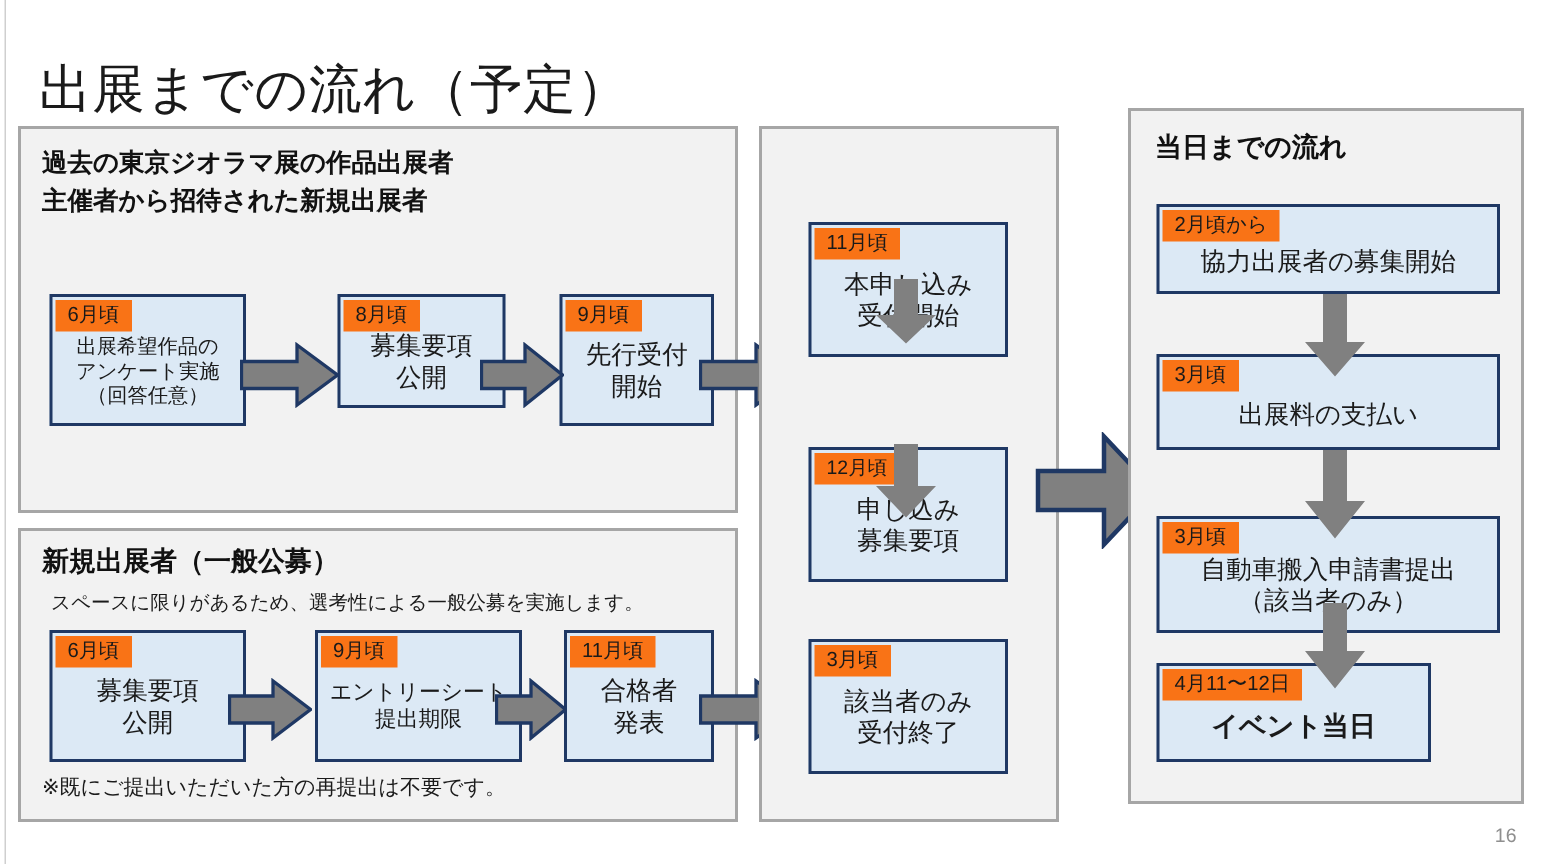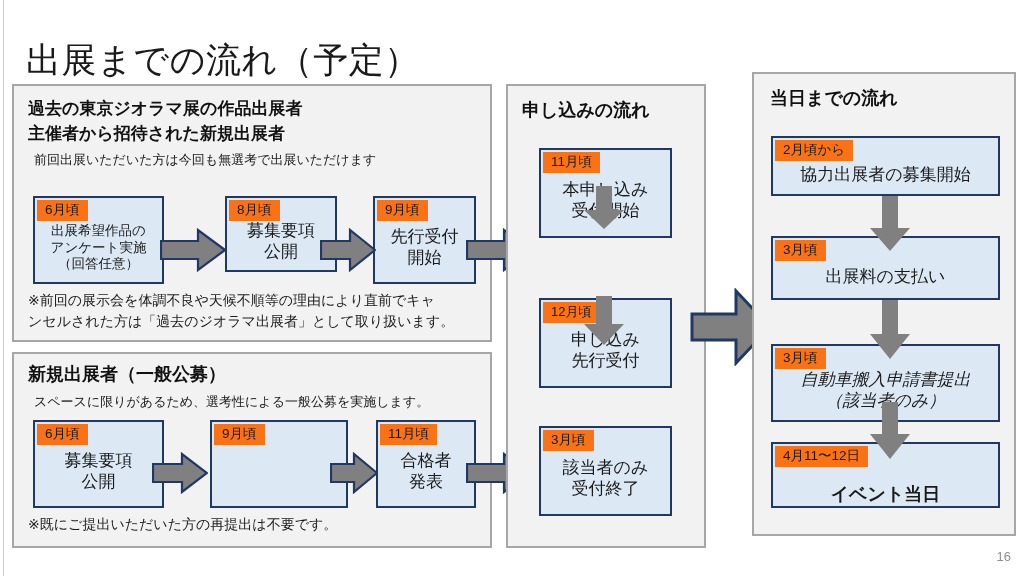--- a/index.html
+++ b/index.html
@@ -70,43 +70,40 @@
 
 <div id="slide">
 
   <div class="edge-rule"></div>
 
   <div class="slide-title">出展までの流れ（予定）</div>
 
   <div class="panel" style="left:12px; top:84px; width:480px; height:258px;">
     <div class="panel-title" style="left:14px; top:10px; font-size:17px; line-height:25px;">過去の東京ジオラマ展の作品出展者
 主催者から招待された新規出展者</div>
-    <div class="panel-note" style="left:20px; top:64px; font-size:13px; line-height:19px;">前回出展いただいた方は今回も無選考で出展いただけます</div>
 
     <div class="step tall" style="left:19px; top:110px; width:131px; height:88px; font-size:13.5px;">
       <div class="badge" style="font-size:13.5px;">6月頃</div>
       <div class="body">出展希望作品の
 アンケート実施
 （回答任意）</div>
     </div>
 
     <div class="step tall" style="left:211px; top:110px; width:112px; height:76px; font-size:17px;">
       <div class="badge" style="font-size:13.5px;">8月頃</div>
       <div class="body">募集要項
 公開</div>
     </div>
 
     <div class="step tall" style="left:359px; top:110px; width:103px; height:88px; font-size:17px;">
       <div class="badge" style="font-size:13.5px;">9月頃</div>
       <div class="body">先行受付
 開始</div>
     </div>
 
-    <div class="panel-note" style="left:14px; top:204px; font-size:14px; line-height:21px;">※前回の展示会を体調不良や天候不順等の理由により直前でキャ
-ンセルされた方は「過去のジオラマ出展者」として取り扱います。</div>
   </div>
 
   <div class="arrow-r" style="left:160px; top:228px; width:66px; height:44px;">
     <svg viewBox="0 0 66 44" preserveAspectRatio="none">
       <polygon points="1,13 38,13 38,2 65,22 38,42 38,31 1,31" fill="#808080" stroke="#1f3864" stroke-width="2.2"></polygon>
     </svg>
   </div>
   <div class="arrow-r" style="left:320px; top:228px; width:56px; height:44px;">
     <svg viewBox="0 0 56 44" preserveAspectRatio="none">
       <polygon points="1,13 30,13 30,2 55,22 30,42 30,31 1,31" fill="#808080" stroke="#1f3864" stroke-width="2.2"></polygon>
@@ -123,20 +120,22 @@
     <div class="panel-note" style="left:20px; top:38px; font-size:13px; line-height:19px;">スペースに限りがあるため、選考性による一般公募を実施します。</div>
 
     <div class="step tall" style="left:19px; top:66px; width:131px; height:88px; font-size:17px;">
       <div class="badge" style="font-size:13.5px;">6月頃</div>
       <div class="body">募集要項
 公開</div>
     </div>
 
     <div class="step tall" style="left:196px; top:66px; width:138px; height:88px; font-size:14.5px;">
       <div class="badge" style="font-size:13.5px;">9月頃</div>
+      <div class="body">エントリーシート
+提出期限</div>
     </div>
 
     <div class="step tall" style="left:362px; top:66px; width:100px; height:88px; font-size:17px;">
       <div class="badge" style="font-size:13.5px;">11月頃</div>
       <div class="body">合格者
 発表</div>
     </div>
 
     <div class="panel-note" style="left:14px; top:160px; font-size:14px; line-height:21px;">※既にご提出いただいた方の再提出は不要です。</div>
   </div>
@@ -151,32 +150,31 @@
       <polygon points="1,12 24,12 24,2 47,21 24,40 24,30 1,30" fill="#808080" stroke="#1f3864" stroke-width="2.2"></polygon>
     </svg>
   </div>
   <div class="arrow-r" style="left:466px; top:452px; width:66px; height:42px;">
     <svg viewBox="0 0 66 42" preserveAspectRatio="none">
       <polygon points="1,12 38,12 38,2 65,21 38,40 38,30 1,30" fill="#808080" stroke="#1f3864" stroke-width="2.2"></polygon>
     </svg>
   </div>
 
   <div class="panel" style="left:506px; top:84px; width:200px; height:464px;">
-    <div class="panel-title" style="left:14px; top:12px; font-size:18px; line-height:25px;">申し込みの流れ</div>
 
     <div class="step tall" style="left:31px; top:62px; width:133px; height:90px; font-size:17px;">
       <div class="badge" style="font-size:13.5px;">11月頃</div>
       <div class="body">本申し込み
 受付開始</div>
     </div>
 
     <div class="step tall" style="left:31px; top:212px; width:133px; height:90px; font-size:17px;">
       <div class="badge" style="font-size:13px;">12月頃</div>
       <div class="body">申し込み
-先行受付</div>
+募集要項</div>
     </div>
 
     <div class="step tall" style="left:31px; top:340px; width:133px; height:90px; font-size:17px;">
       <div class="badge" style="font-size:13.5px;">3月頃</div>
       <div class="body">該当者のみ
 受付終了</div>
     </div>
   </div>
 
   <div class="arrow-d" style="left:583px; top:186px; width:42px; height:44px;">
@@ -204,25 +202,25 @@
       <div class="body" style="padding-top:18px;">協力出展者の募集開始</div>
     </div>
 
     <div class="step" style="left:17px; top:162px; width:229px; height:64px; font-size:17px;">
       <div class="badge" style="font-size:13.5px;">3月頃</div>
       <div class="body" style="padding-top:18px;">出展料の支払い</div>
     </div>
 
     <div class="step tall" style="left:17px; top:270px; width:229px; height:78px; font-size:17px;">
       <div class="badge" style="font-size:13.5px;">3月頃</div>
-      <div class="body" style="padding-top:16px;font-style:italic;">自動車搬入申請書提出
+      <div class="body" style="padding-top:16px;">自動車搬入申請書提出
 （該当者のみ）</div>
     </div>
 
-    <div class="step" style="left:17px; top:368px; width:229px; height:66px; font-size:18px;align-items:flex-end;">
+    <div class="step" style="left:17px; top:368px; width:183px; height:66px; font-size:18px;">
       <div class="badge" style="font-size:13.5px;">4月11〜12日</div>
       <div class="body" style="padding-top:20px;font-weight:bold;">イベント当日</div>
     </div>
   </div>
 
   <div class="arrow-d" style="left:869px; top:196px; width:42px; height:56px;">
     <svg viewBox="0 0 42 56" preserveAspectRatio="none">
       <polygon points="13,0 29,0 29,32 41,32 21,55 1,32 13,32" fill="#808080"></polygon>
     </svg>
   </div>

